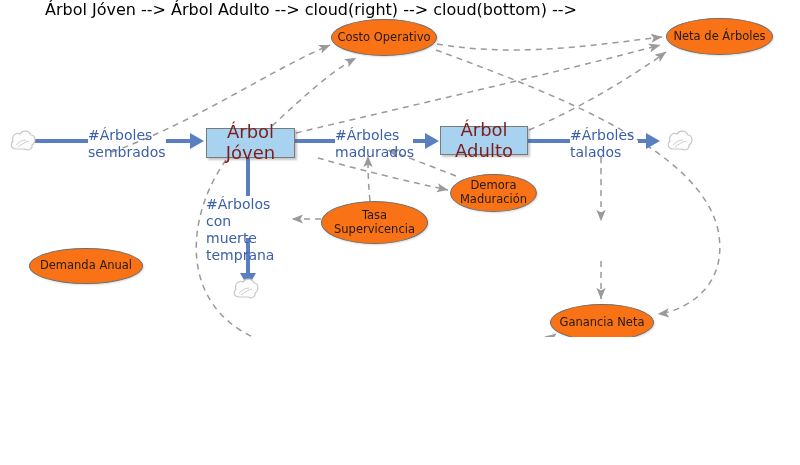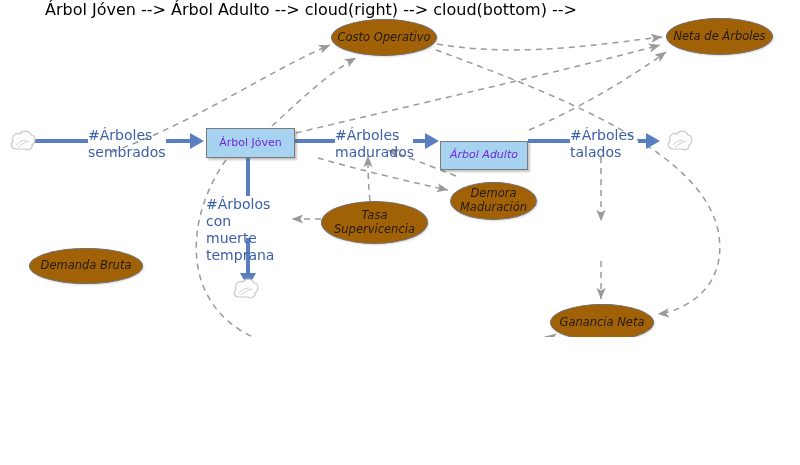--- a/index.html
+++ b/index.html
@@ -27,34 +27,33 @@
     display: flex;
     align-items: center;
     justify-content: center;
     text-align: center;
   }
   
   .stock {
     background: #a8d3f0;
     border: 1.6px solid #7a7a7a;
     box-shadow: 1.5px 1.5px 2px rgba(90,90,90,0.35);
-    color: #6d28d9;
-    font-size: 11px;
+    color: #7f1d1d;
+    font-size: 18px;
     line-height: 1.15;
   }
   
   .aux {
-    background: #a16207;
+    background: #f97316;
     border: 1.4px solid #6e6e6e;
     border-radius: 50%;
     color: #241a10;
     font-size: 11.5px;
     line-height: 1.18;
     box-shadow: 1px 1px 2px rgba(120,120,120,0.28);
-    font-style: italic;
   }
   
   .flow-label {
     position: absolute;
     color: #3b5fa8;
     font-size: 14px;
     line-height: 1.22;
     text-align: left;
     white-space: pre-line;
   }
@@ -161,34 +160,34 @@
   </svg>
 
   <svg class="cloud" style="left:232px; top:276px;" width="28" height="25" viewBox="0 0 28 25">
     <path d="M7 21 C2 21 1 16 4 13 C2 8 7 4 11 6 C13 2 20 2 22 7 C27 7 27 15 23 17 C24 21 19 23 16 21 Z" fill="#fdfdfd" stroke="#c9c9c9" stroke-width="1.2"></path>
     <path d="M7 17 C10 14 13 12 17 12 M9 19 C13 16 16 14 20 13" fill="none" stroke="#cfcfcf" stroke-width="1"></path>
   </svg>
 
   
   <div class="node stock" style="left:206px; top:128px; width:89px; height:30px;">Árbol Jóven</div>
 
-  <div class="node stock" style="left:440px; top:141px; width:88px; height:29px;font-style:italic;">Árbol Adulto</div>
+  <div class="node stock" style="left:440px; top:126px; width:88px; height:29px;">Árbol Adulto</div>
 
   
   <div class="node aux" style="left:331px; top:19px; width:106px; height:37px;">Costo Operativo</div>
 
   <div class="node aux" style="left:666px; top:18px; width:107px; height:37px;">Neta de Árboles</div>
 
-  <div class="node aux" style="left:450px; top:174px; width:87px; height:38px; white-space:pre-line;margin-top:8px;">Demora
+  <div class="node aux" style="left:450px; top:174px; width:87px; height:38px; white-space:pre-line;">Demora
 Maduración</div>
 
   <div class="node aux" style="left:321px; top:201px; width:107px; height:43px; white-space:pre-line;">Tasa
 Supervicencia</div>
 
-  <div class="node aux" style="left:29px; top:248px; width:114px; height:36px;">Demanda Bruta</div>
+  <div class="node aux" style="left:29px; top:248px; width:114px; height:36px;">Demanda Anual</div>
 
 
   <div class="node aux" style="left:550px; top:304px; width:104px; height:37px;">Ganancia Neta</div>
 
 
   <div class="node aux" style="left:306px; top:406px; width:105px; height:38px;">Costo Anual</div>
 
   
   <div class="flow-label" style="left:88px; top:127px; width:78px;">#Árboles
 sembrados</div>

